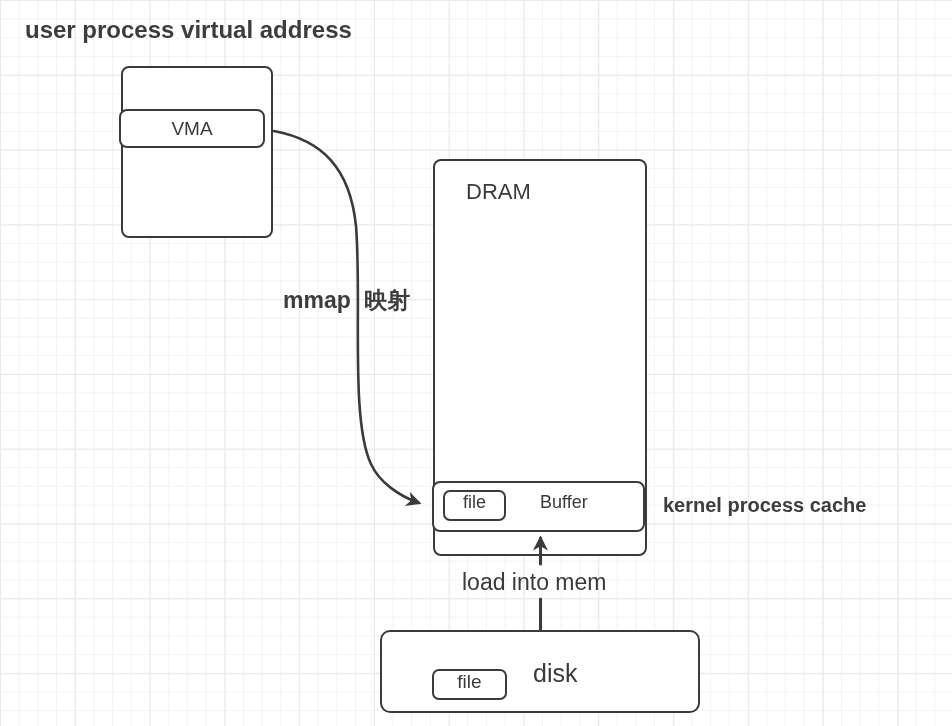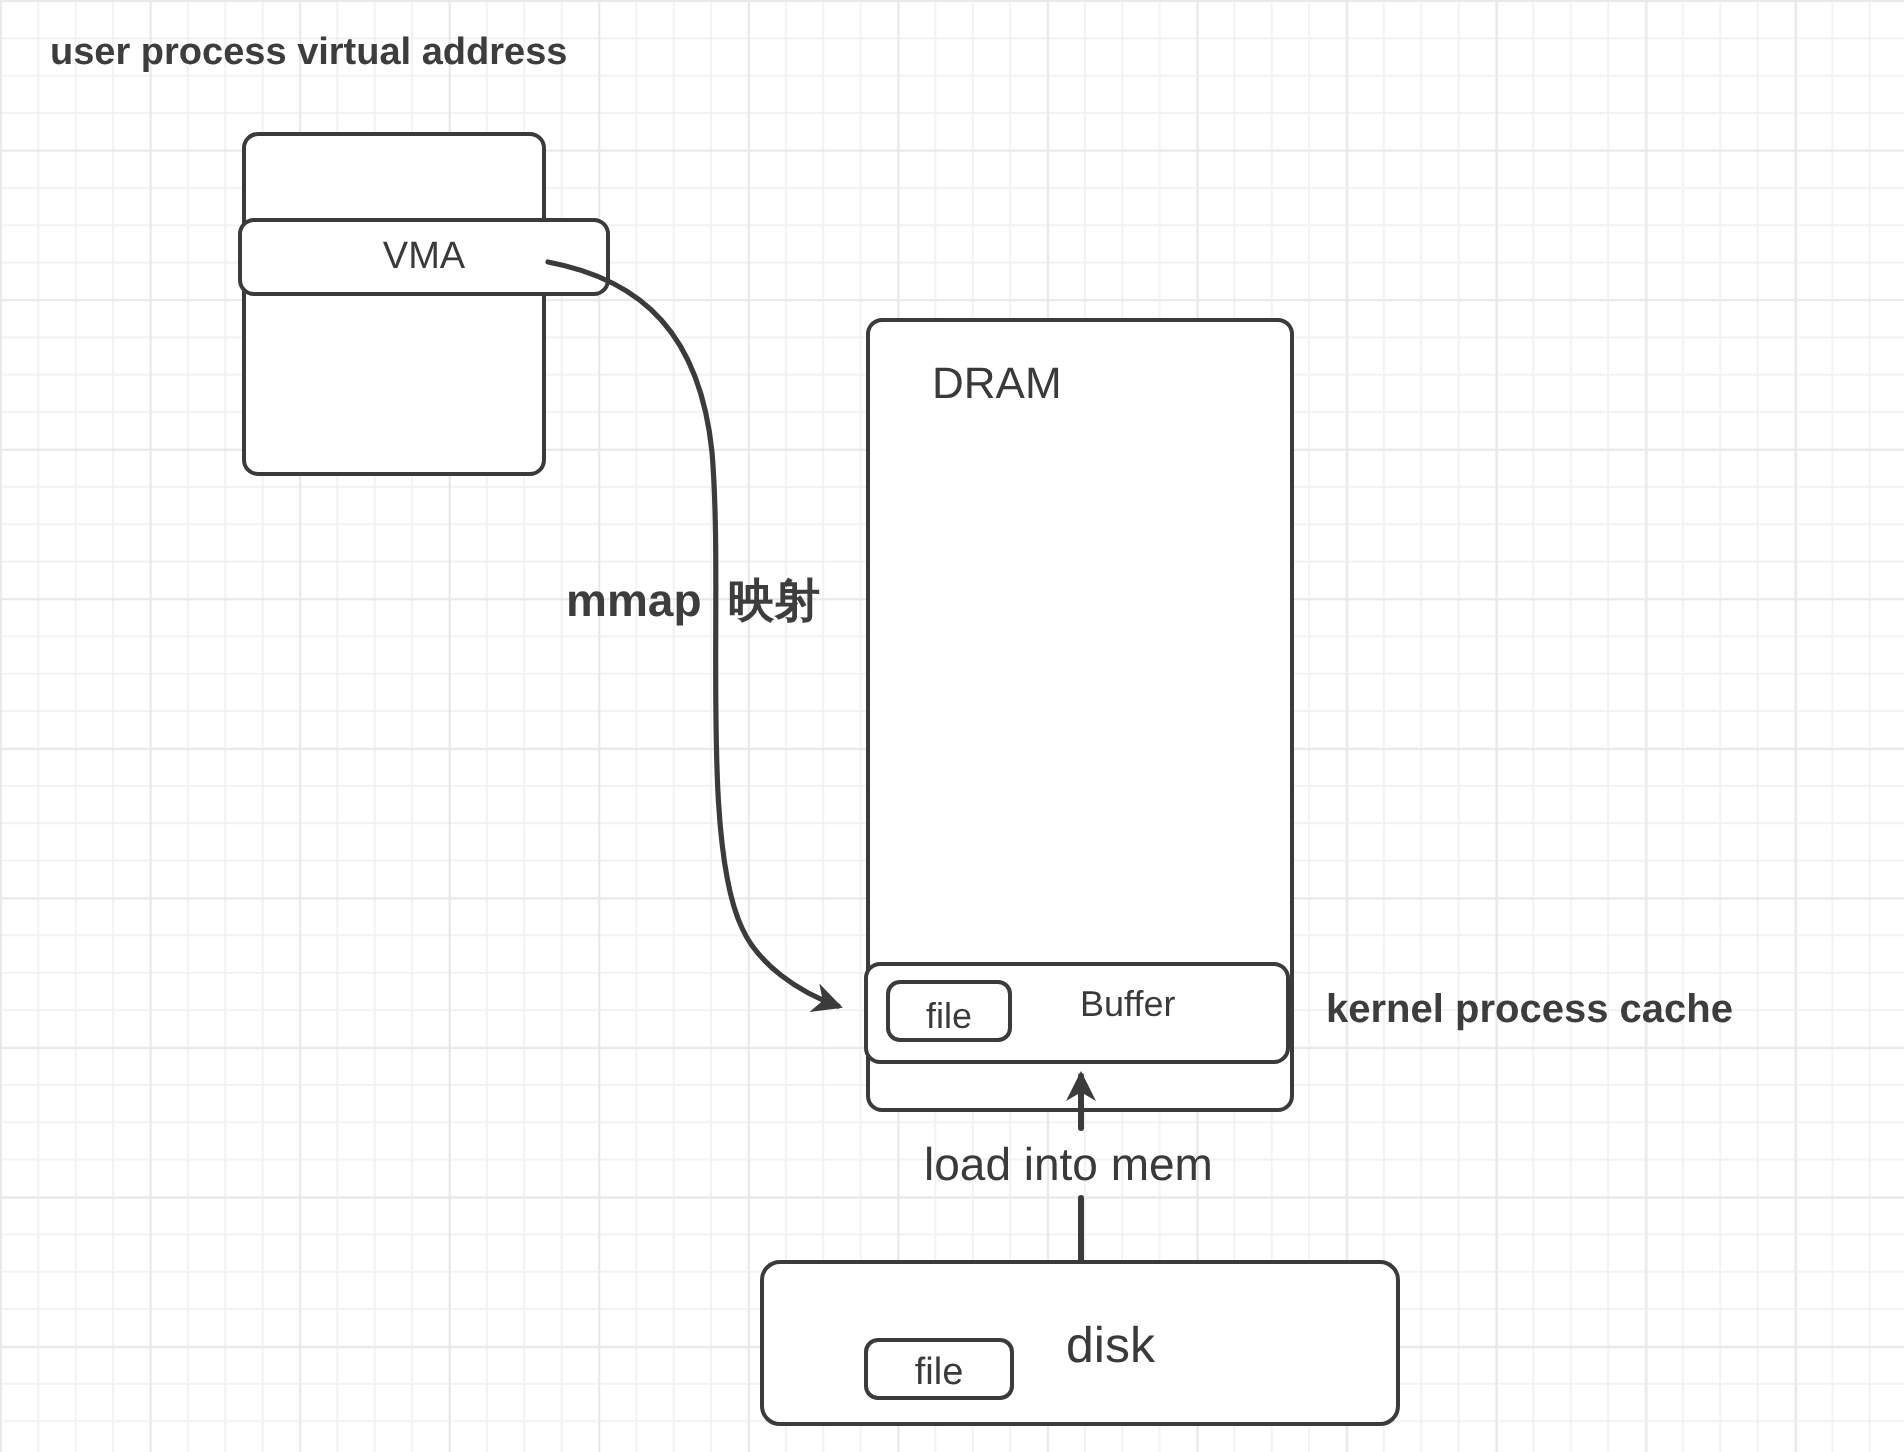--- a/index.html
+++ b/index.html
@@ -27,52 +27,52 @@
     border: 2.5px solid #3b3b3b;
     border-radius: 8px;
   }
   .badge {
     position: absolute;
     box-sizing: border-box;
     background: #ffffff;
     border: 2.2px solid #3b3b3b;
     border-radius: 7px;
     display: flex;
-    align-items: flex-end;
+    align-items: flex-start;
     justify-content: center;
     color: #3a3a3a;
   }
   .label {
     position: absolute;
     color: #3a3a3a;
     white-space: nowrap;
     line-height: 1.15;
   }
   .bold { font-weight: bold; color: #3d3d3d; }
 
   
   #vma-outer   { left: 121px; top: 66px;  width: 152px; height: 172px; }
-  #vma-mid     { left: 119px; top: 109px; width: 186px; height: 39px;
+  #vma-mid     { left: 119px; top: 109px; width: 146px; height: 39px;
                  display: flex; align-items: center; justify-content: center;
                  color: #3a3a3a; font-size: 19px; }
 
   
   #dram        { left: 433px; top: 159px; width: 214px; height: 397px; }
   #dram-label  { left: 466px; top: 179px; font-size: 22px; text-align: center; }
   #buffer      { left: 432px; top: 481px; width: 213px; height: 51px; }
   #buffer-file { left: 443px; top: 490px; width: 63px;  height: 31px; font-size: 18px; }
   #buffer-label{ left: 540px; top: 492px; font-size: 18px; }
 
   
   #disk        { left: 380px; top: 630px; width: 320px; height: 83px; border-radius: 10px; }
   #disk-file   { left: 432px; top: 669px; width: 75px;  height: 31px; font-size: 19px; }
   #disk-label  { left: 493px; top: 659px; font-size: 25px; margin-left: 40px; }
 
   
-  #title-label        { left: 25px;  top: 16px;  font-size: 19px; }
+  #title-label        { left: 25px;  top: 16px;  font-size: 24px; }
   #mmap-label         { left: 283px; top: 287px; font-size: 23px; word-spacing: 7px; }
   #kernel-cache-label { left: 663px; top: 494px; font-size: 20px; }
   #load-label         { left: 462px; top: 569px; font-size: 23px; }
 
   #arrows {
     position: absolute;
     left: 0; top: 0;
     pointer-events: none;
   }
 </style>

